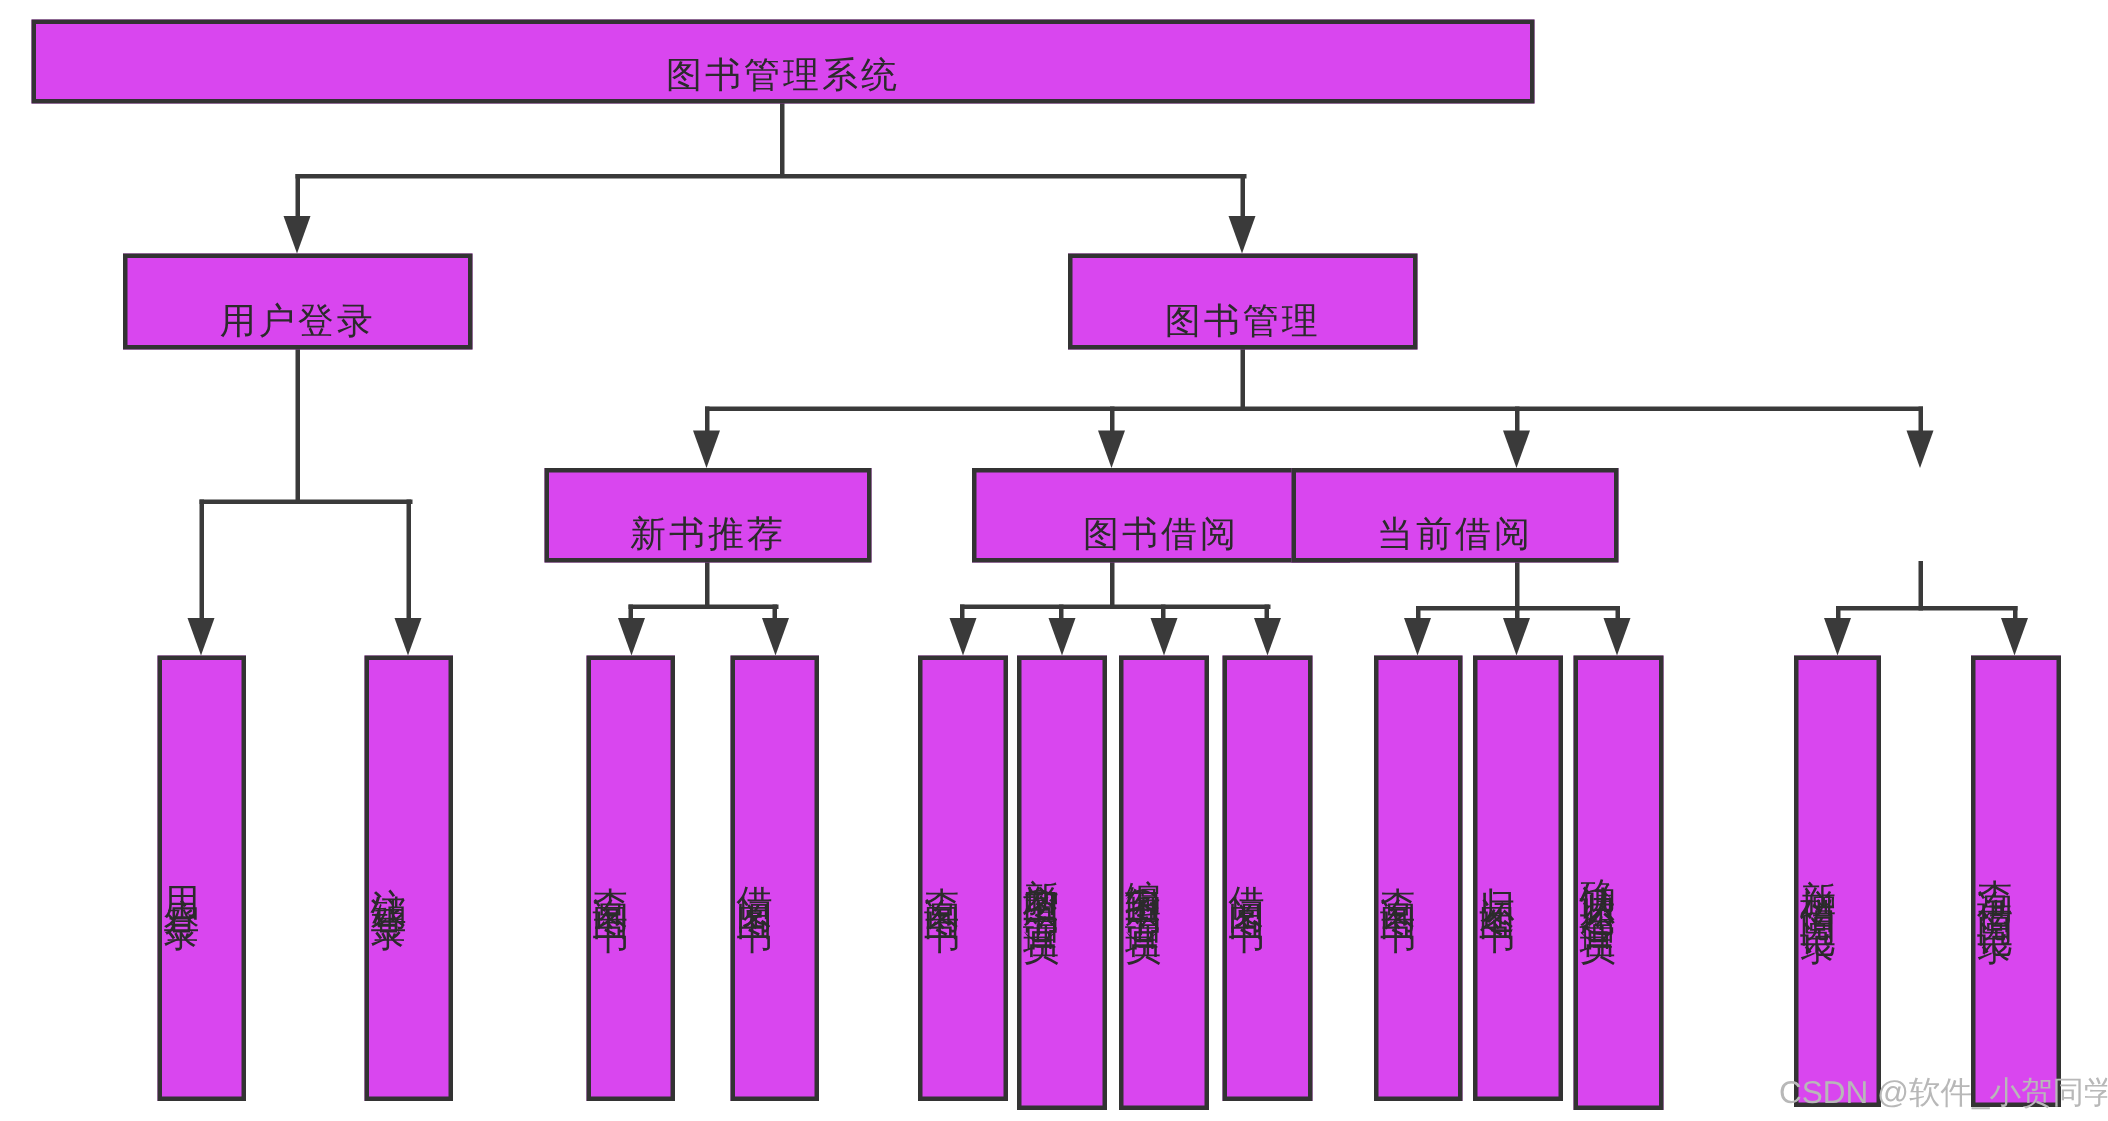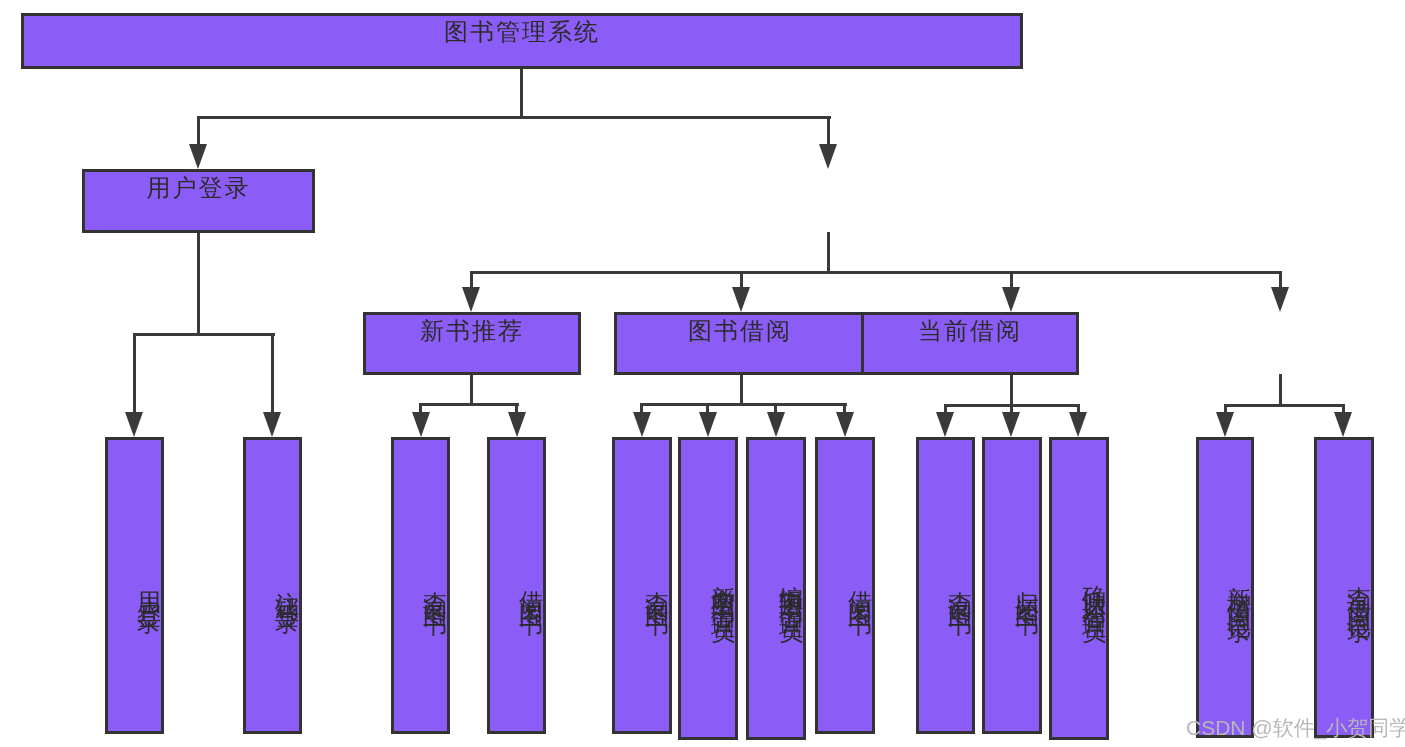--- a/index.html
+++ b/index.html
@@ -8,23 +8,23 @@
     width: 1405px;
     height: 747px;
     background: #ffffff;
     font-family: "Liberation Sans", "DejaVu Sans", sans-serif;
     overflow: hidden;
   }
   .box {
     position: absolute;
     box-sizing: border-box;
     border: 3px solid #333333;
-    background: #8b5cf6;
+    background: #d946ef;
     display: flex;
-    align-items: flex-start;
+    align-items: flex-end;
     justify-content: center;
     color: #2b2b2b;
     font-size: 24px;
     letter-spacing: 2px;
     z-index: 2;
   }
   .vbox {
     writing-mode: vertical-rl;
     text-orientation: mixed;
     letter-spacing: 7px;
@@ -119,25 +119,28 @@
   <div class="arrow" style="left:1216px;top:412px"></div>
   <div class="arrow" style="left:1334px;top:412px"></div>
 
   <div class="box" style="left:21px;top:13px;width:1002px;height:56px">
     <span>图书管理系统</span>
   </div>
 
   <div class="box" style="left:82px;top:169px;width:233px;height:64px">
     <span>用户登录</span>
   </div>
+  <div class="box" style="left:712px;top:169px;width:233px;height:64px">
+    <span>图书管理</span>
+  </div>
 
   <div class="box" style="left:363px;top:312px;width:218px;height:63px">
     <span>新书推荐</span>
   </div>
-  <div class="box" style="left:614px;top:312px;width:252px;height:63px">
+  <div class="box" style="left:648px;top:312px;width:252px;height:63px">
     <span>图书借阅</span>
   </div>
   <div class="box" style="left:861px;top:312px;width:218px;height:63px">
     <span>当前借阅</span>
   </div>
 
   <div class="box vbox" style="left:105px;top:437px;width:59px;height:297px">
     <span>用户登录</span>
   </div>
   <div class="box vbox" style="left:243px;top:437px;width:59px;height:297px">

